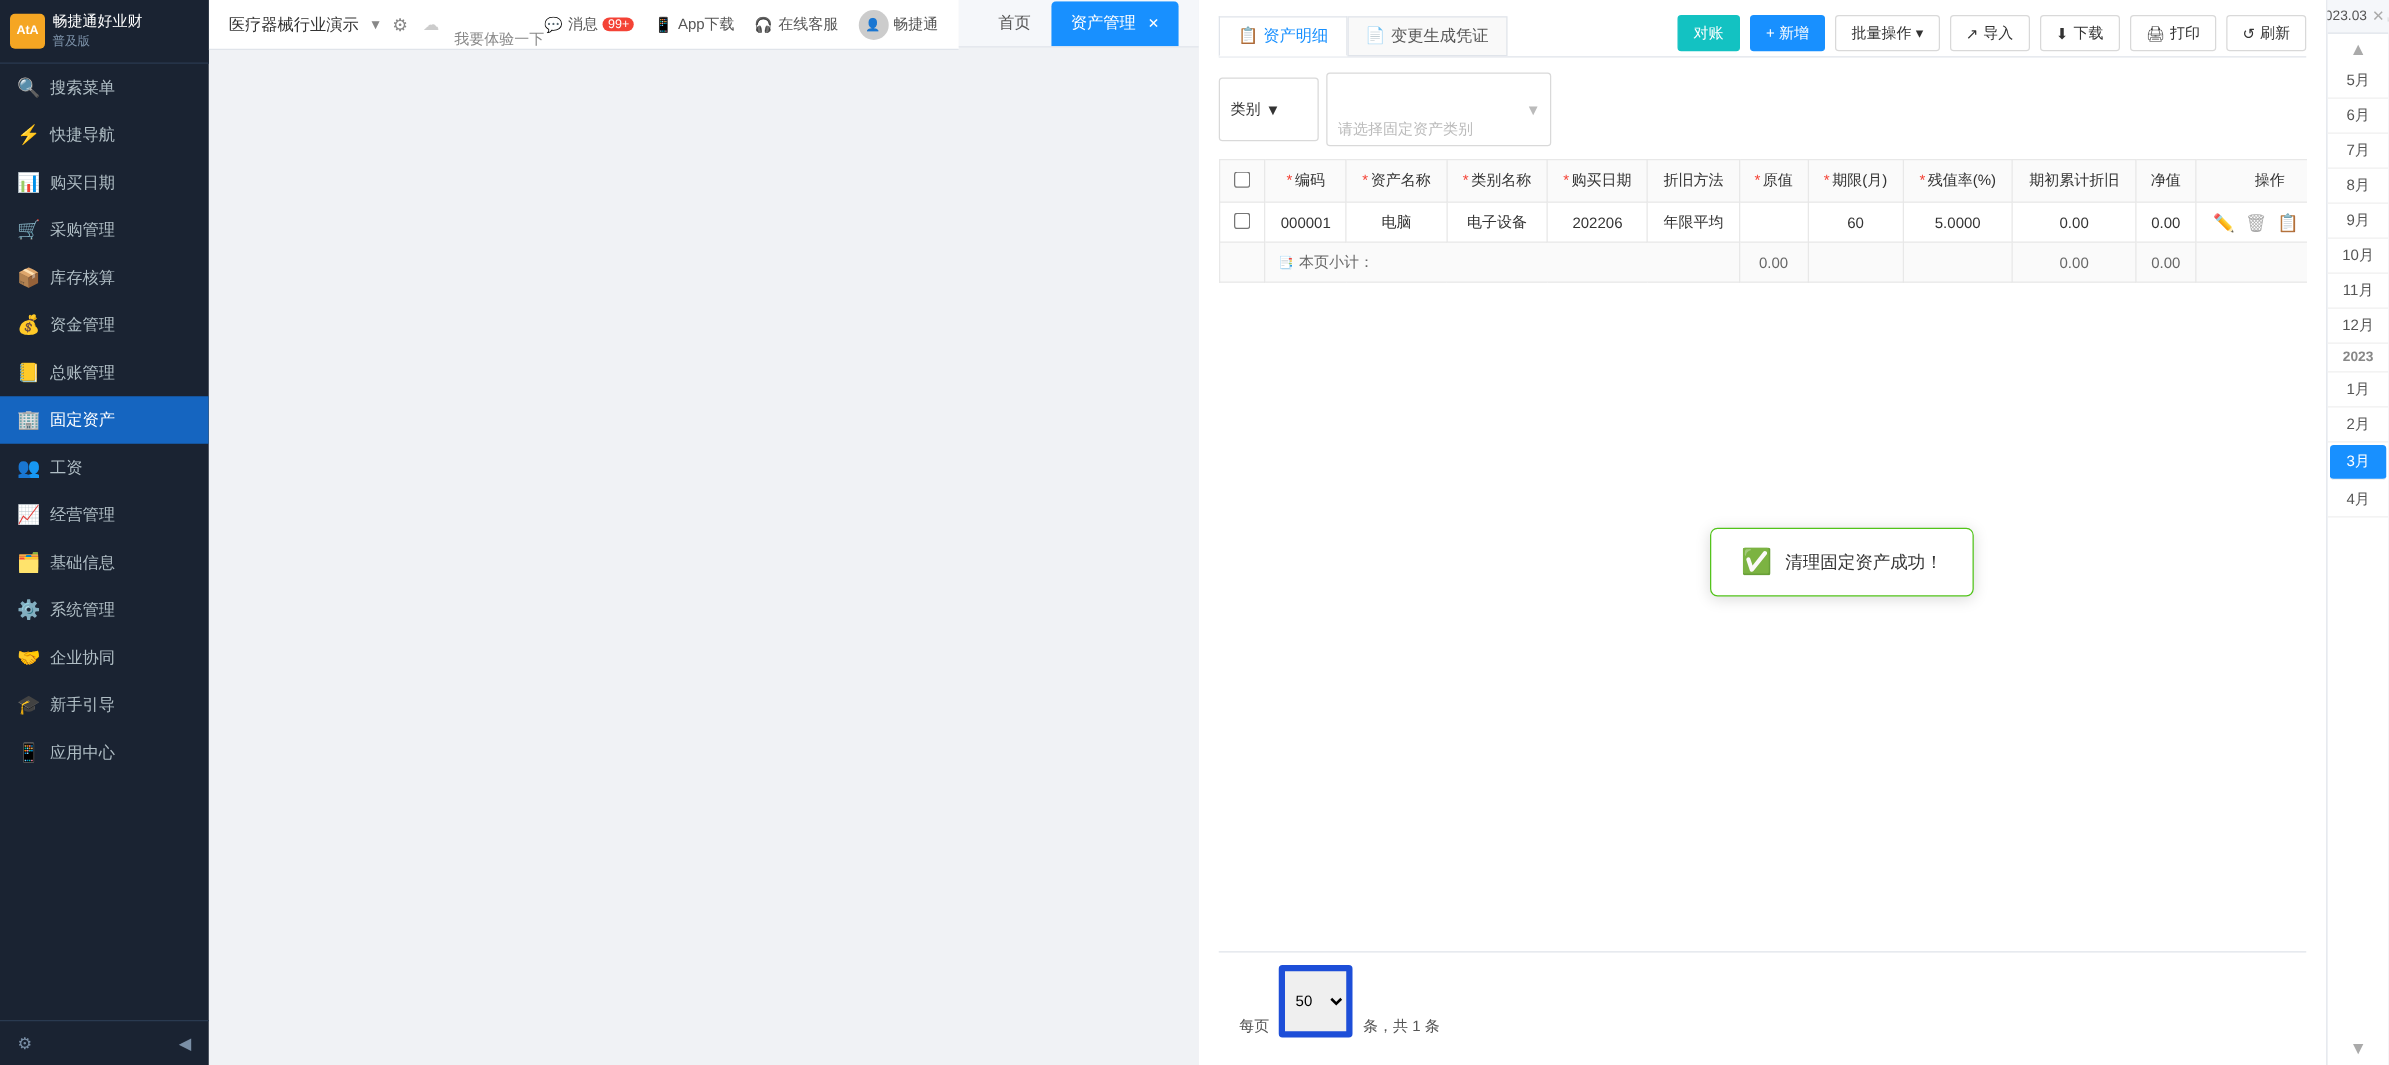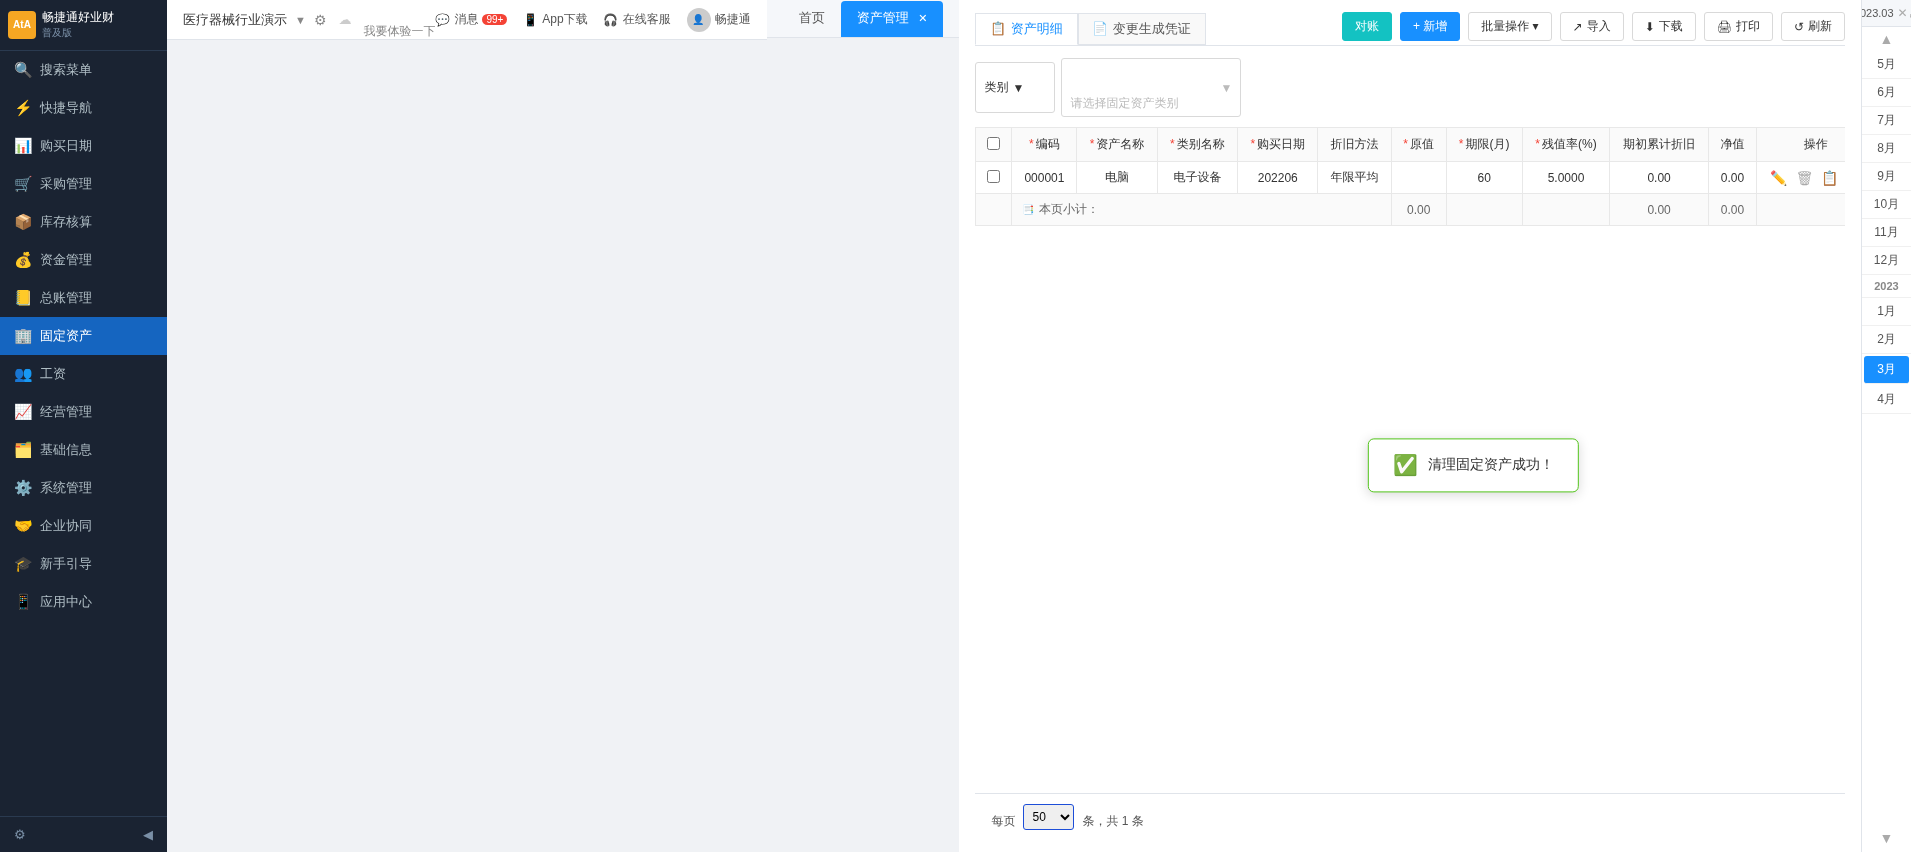--- a/index.html
+++ b/index.html
@@ -192,21 +192,21 @@
     }
     .success-check { color: #52c41a; font-size: 20px; }
 
     
     .pagination {
       padding: 10px 16px; background: #fff; border-top: 1px solid #e0e4ea;
       display: flex; align-items: flex-end; gap: 8px; font-size: 12px; color: #555;
       flex-shrink: 0;
     }
     .page-size-select {
-      border: 1px solid #1d4ed8; padding: 4px 4px; border-radius: 3px; font-size: 12px;
+      border: 5px solid #1d4ed8; padding: 16px 4px; border-radius: 3px; font-size: 12px;
     }
 
     
     .calendar-panel {
       width: 50px;
       background: #fff;
       border-left: 1px solid #e0e4ea;
       display: flex; flex-direction: column;
       overflow: hidden; flex-shrink: 0;
     }

